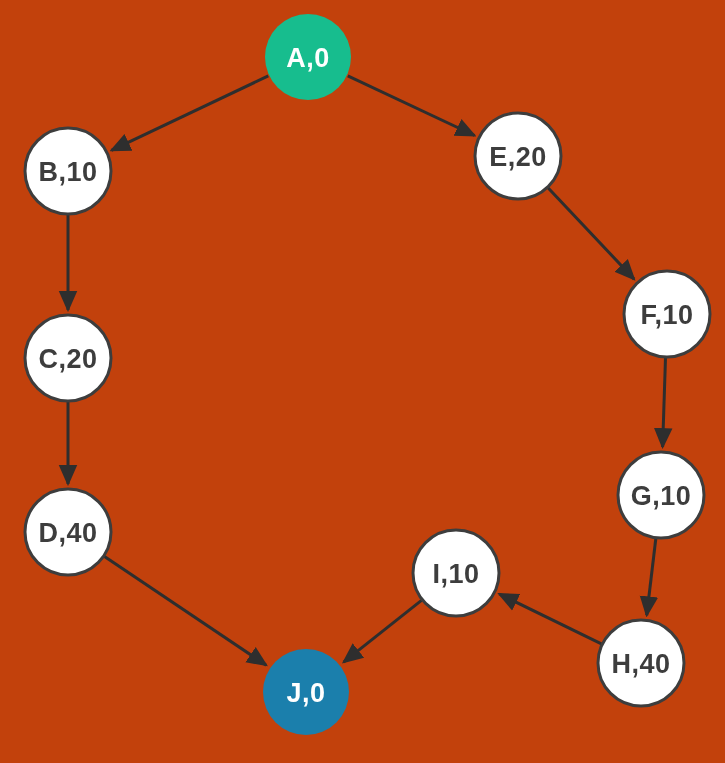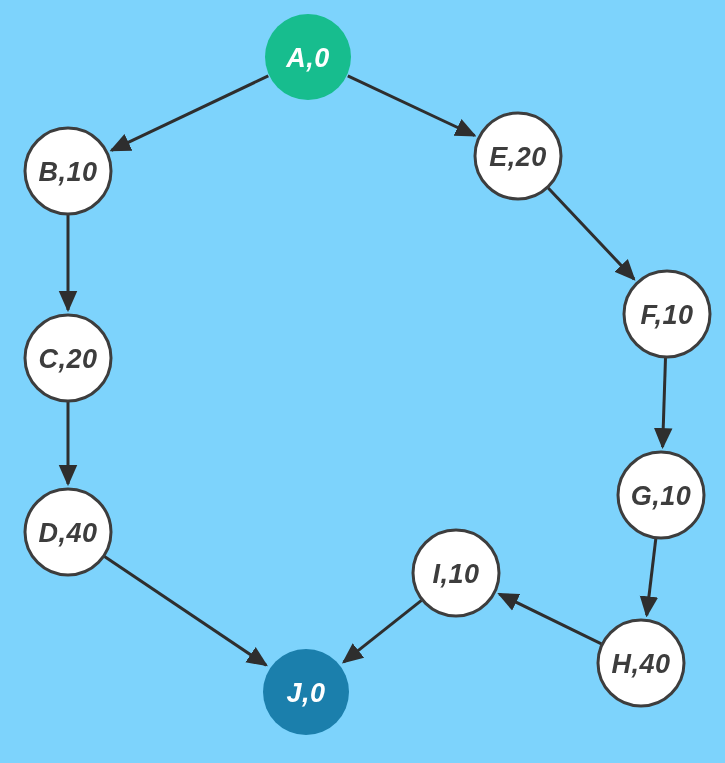--- a/index.html
+++ b/index.html
@@ -5,23 +5,22 @@
   html, body {
     margin: 0;
     padding: 0;
     background: #ffffff;
     font-family: "Liberation Sans", sans-serif;
   }
   .canvas {
     position: relative;
     width: 725px;
     height: 763px;
-    background: #7dd3fc;
+    background: #c2410c;
     overflow: hidden;
-    font-style: italic;
   }
   svg { display: block; }
   .node-label {
     font-family: "Liberation Sans", "DejaVu Sans", sans-serif;
     font-weight: 700;
     font-size: 27px;
     letter-spacing: 0.5px;
     pointer-events: none;
   }
 </style>

